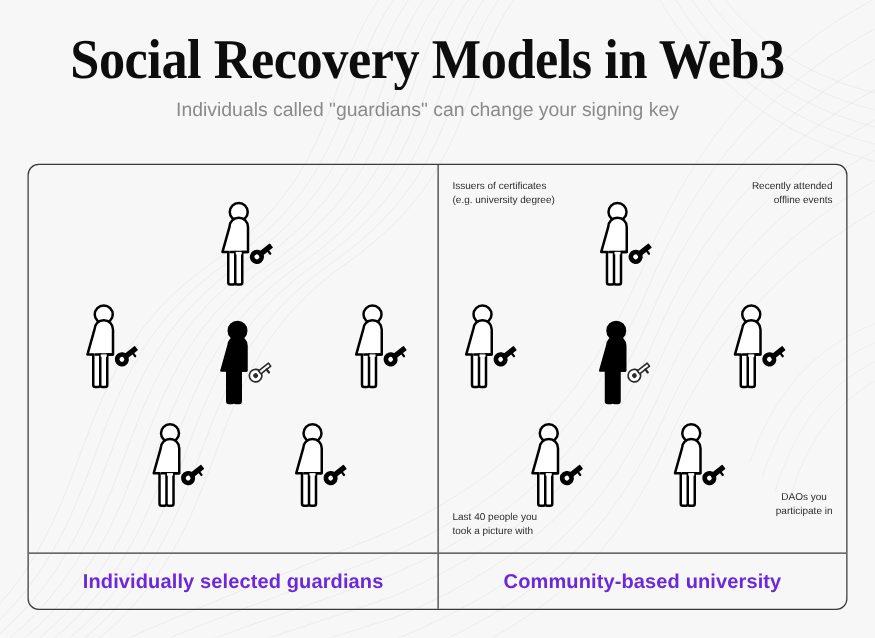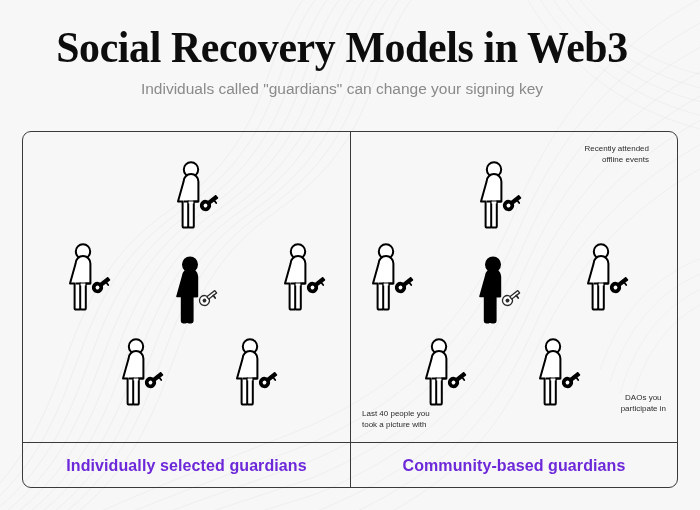--- a/index.html
+++ b/index.html
@@ -110,21 +110,21 @@
   
   .annotation {
     position: absolute;
     font-family: "Liberation Sans", sans-serif;
     font-size: 8px;
     line-height: 10.5px;
     color: #2b2b2b;
     white-space: pre-line;
   }
   .annotation.tl { left: 11px; top: 12px;  text-align: left; }
-  .annotation.tr { right: 28px; top: 12px; text-align: right; margin-left: 44px; }
+  .annotation.tr { right: 11px; top: 12px; text-align: right; margin-left: 44px; }
   .annotation.bl { left: 11px; bottom: 12px; text-align: left; }
   .annotation.br { right: 11px; bottom: 28px; text-align: center; }
 
   
   .figure {
     position: absolute;
     width: 56px;
     height: 76px;
   }
   .figure svg { display: block; width: 56px; height: 76px; }
@@ -360,20 +360,22 @@
       <circle cx="0" cy="0" r="1.9" fill="#2b2b2b" stroke="none"></circle>
       <path d="M4.2 -1.5 L14.2 -1.5 L14.2 1.5 L4.2 1.5 Z" fill="#ffffff" stroke="#2b2b2b" stroke-width="1.3" stroke-linejoin="round"></path>
       <path d="M10.0 1.5 L10.0 4.6" stroke="#2b2b2b" stroke-width="1.8" stroke-linecap="round" fill="none"></path>
     </g>
   </svg>
             </div>
           </div>
       </div>
 
       <div class="panel right-panel">
+        <div class="annotation tl">Issuers of certificates
+(e.g. university degree)</div>
         <div class="annotation tr">Recently attended
 offline events</div>
         <div class="annotation bl">Last 40 people you
 took a picture with</div>
         <div class="annotation br">DAOs you
 participate in</div>
         <div class="figures">
             <div class="figure" style="left: 123px; top: 28px;">
   <svg viewBox="0 0 56 76" xmlns="http://www.w3.org/2000/svg">
     <g stroke="#000000" stroke-width="2" stroke-linejoin="round" fill="#ffffff">
@@ -557,18 +559,18 @@
           </div>
       </div>
 
     </div>
 
     <div id="footer-row">
       <div class="footer-cell left-cell">
         <span class="footer-label">Individually selected guardians</span>
       </div>
       <div class="footer-cell right-cell">
-        <span class="footer-label">Community-based guardians</span>
+        <span class="footer-label">Community-based university</span>
       </div>
     </div>
 
   </div>
 </div>
 
 </body></html>

